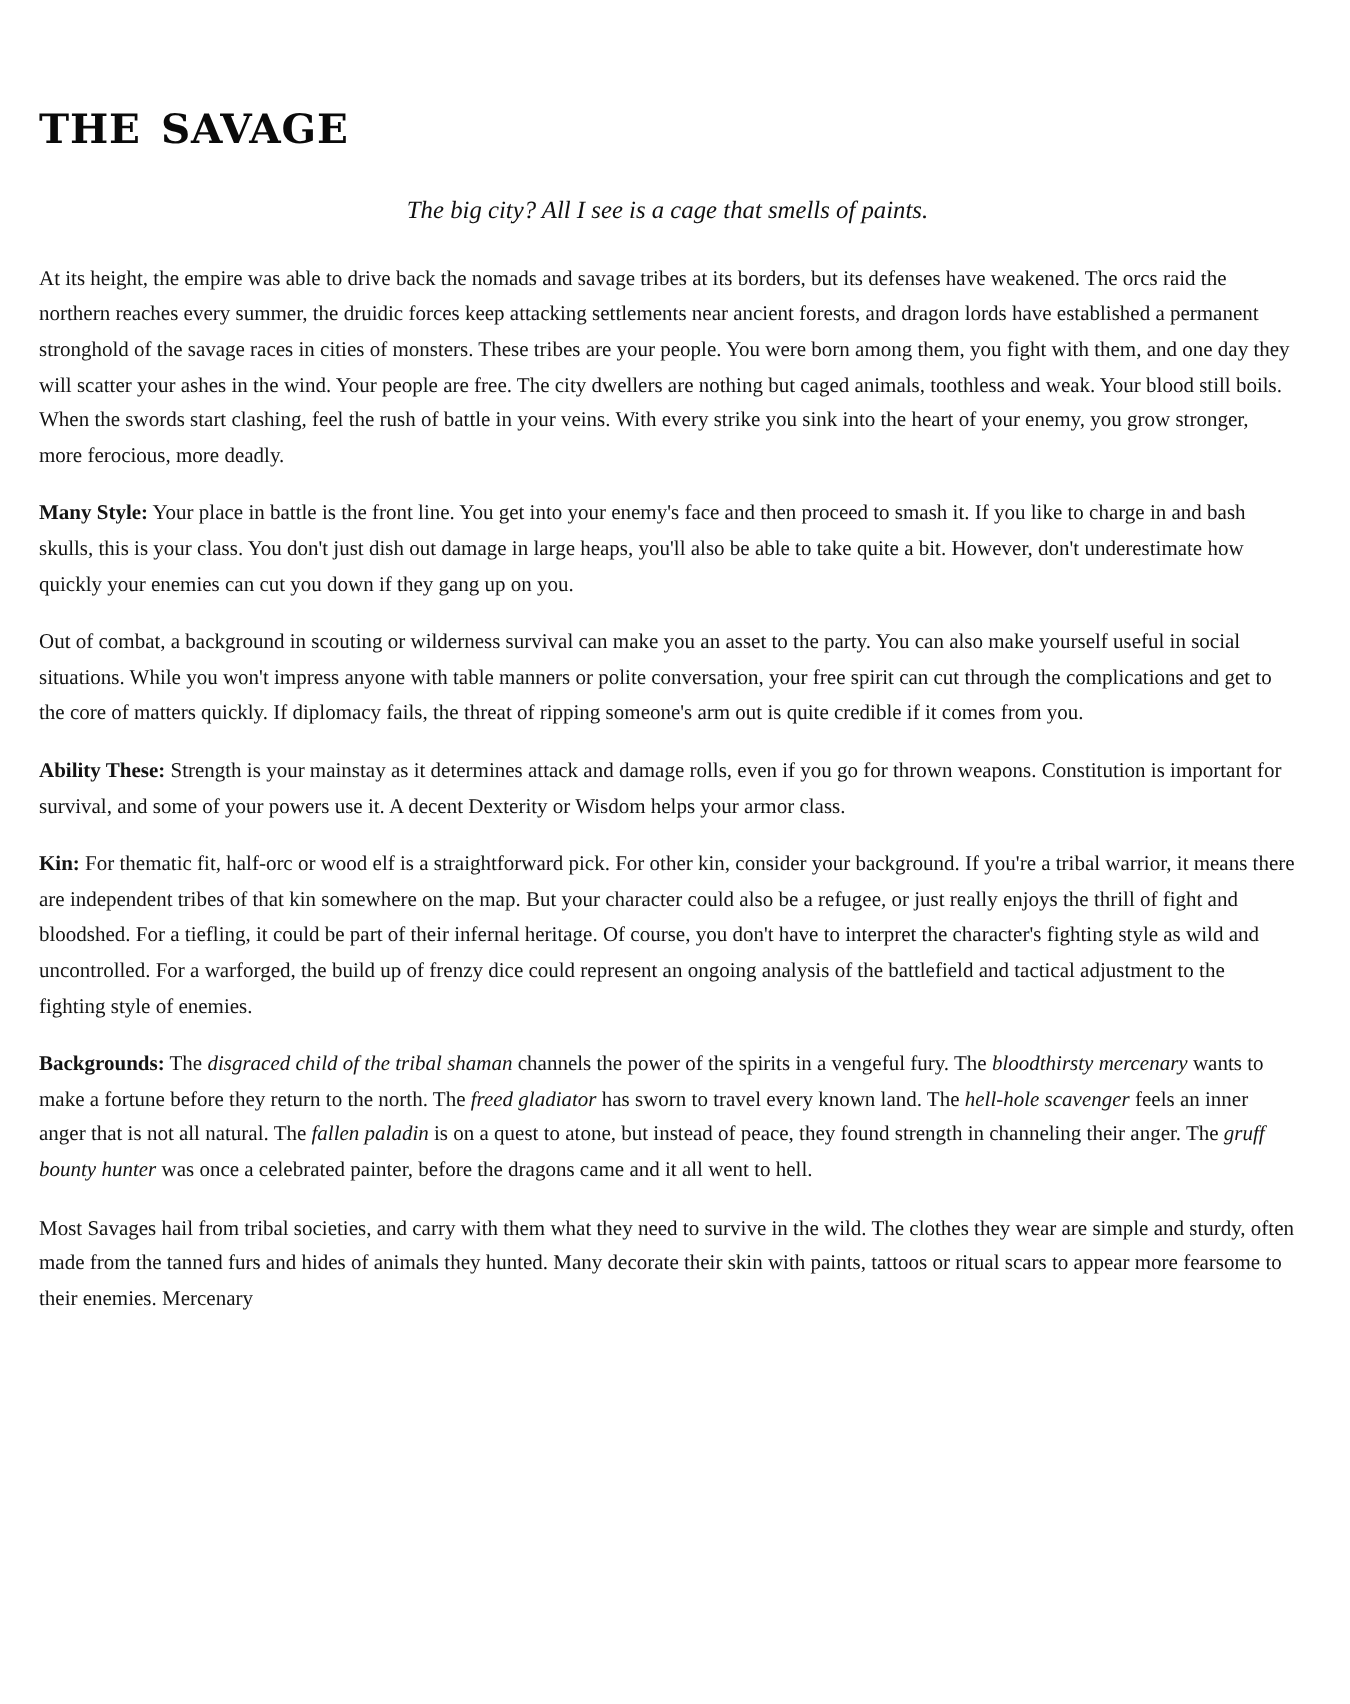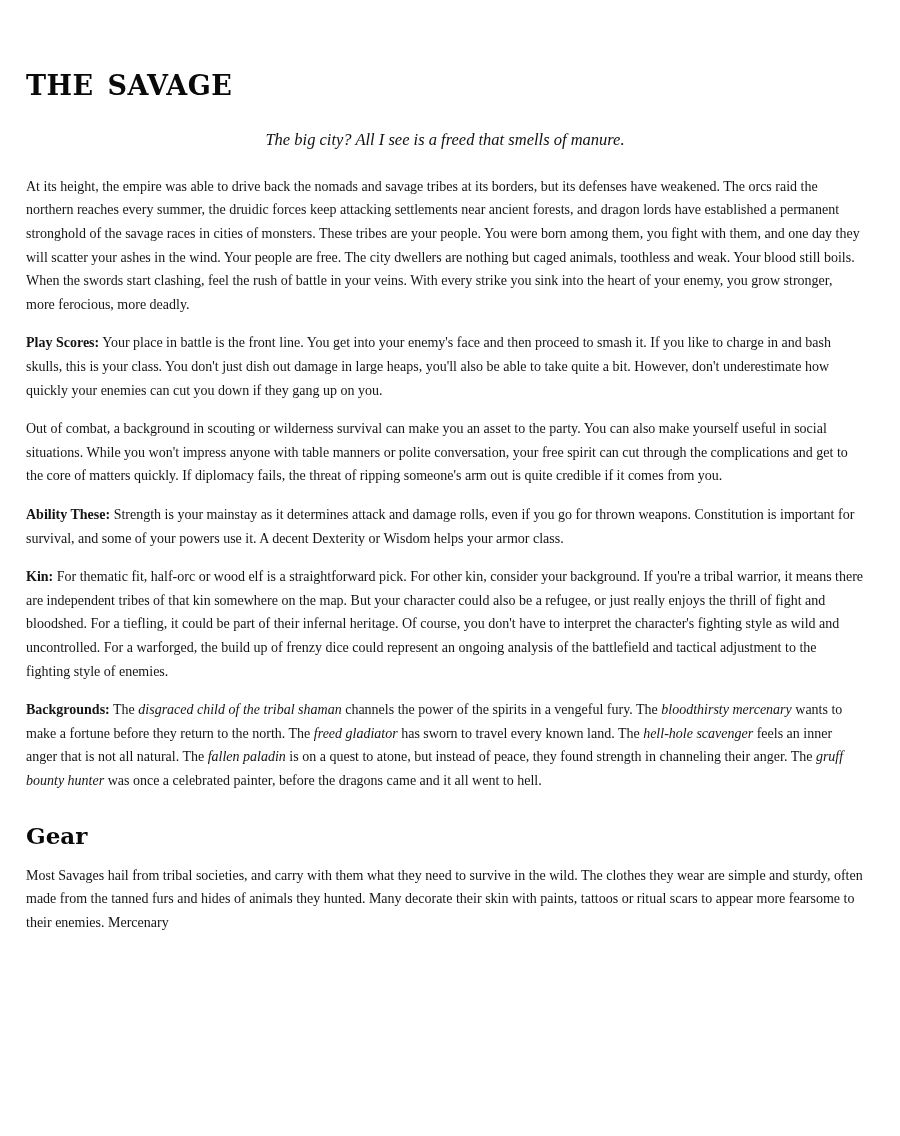--- a/index.html
+++ b/index.html
@@ -86,40 +86,39 @@
   .section-heading + .body-text { margin-top: 16px; }
 </style>
 </head>
 <body>
 
 <div class="page">
 
   <h1 class="doc-title">The Savage</h1>
 
 
-  <p class="epigraph">The big city? All I see is a freed that smells of manure.</p>
+  <p class="epigraph">The big city? All I see is a cage that smells of paints.</p>
 
   <p class="body-text first">At its height, the empire was able to drive back the nomads and savage tribes at its borders, but its defenses have weakened. The orcs raid the northern reaches every summer, the druidic forces keep attacking settlements near ancient forests, and dragon lords have established a permanent stronghold of the savage races in cities of monsters. These tribes are your people. You were born among them, you fight with them, and one day they will scatter your ashes in the wind. Your people are free. The city dwellers are nothing but caged animals, toothless and weak. Your blood still boils. When the swords start clashing, feel the rush of battle in your veins. With every strike you sink into the heart of your enemy, you grow stronger, more ferocious, more deadly.</p>
 
   <p class="body-text">
-    <span class="lead">Play Scores:</span><span> Your place in battle is the front line. You get into your enemy's face and then proceed to smash it. If you like to charge in and bash skulls, this is your class. You don't just dish out damage in large heaps, you'll also be able to take quite a bit. However, don't underestimate how quickly your enemies can cut you down if they gang up on you.</span>
+    <span class="lead">Many Style:</span><span> Your place in battle is the front line. You get into your enemy's face and then proceed to smash it. If you like to charge in and bash skulls, this is your class. You don't just dish out damage in large heaps, you'll also be able to take quite a bit. However, don't underestimate how quickly your enemies can cut you down if they gang up on you.</span>
   </p>
 
 
   <p class="body-text">Out of combat, a background in scouting or wilderness survival can make you an asset to the party. You can also make yourself useful in social situations. While you won't impress anyone with table manners or polite conversation, your free spirit can cut through the complications and get to the core of matters quickly. If diplomacy fails, the threat of ripping someone's arm out is quite credible if it comes from you.</p>
 
   <p class="body-text">
     <span class="lead">Ability These:</span><span> Strength is your mainstay as it determines attack and damage rolls, even if you go for thrown weapons. Constitution is important for survival, and some of your powers use it. A decent Dexterity or Wisdom helps your armor class.</span>
   </p>
 
   <p class="body-text">
     <span class="lead">Kin:</span><span> For thematic fit, half-orc or wood elf is a straightforward pick. For other kin, consider your background. If you're a tribal warrior, it means there are independent tribes of that kin somewhere on the map. But your character could also be a refugee, or just really enjoys the thrill of fight and bloodshed. For a tiefling, it could be part of their infernal heritage. Of course, you don't have to interpret the character's fighting style as wild and uncontrolled. For a warforged, the build up of frenzy dice could represent an ongoing analysis of the battlefield and tactical adjustment to the fighting style of enemies.</span>
   </p>
 
   <p class="body-text">
     <span class="lead">Backgrounds:</span><span> The </span><span class="term">disgraced child of the tribal shaman</span><span> channels the power of the spirits in a vengeful fury. The </span><span class="term">bloodthirsty mercenary</span><span> wants to make a fortune before they return to the north. The </span><span class="term">freed gladiator</span><span> has sworn to travel every known land. The </span><span class="term">hell-hole scavenger</span><span> feels an inner anger that is not all natural. The </span><span class="term">fallen paladin</span><span> is on a quest to atone, but instead of peace, they found strength in channeling their anger. The </span><span class="term">gruff bounty hunter</span><span> was once a celebrated painter, before the dragons came and it all went to hell.</span>
   </p>
 
-  <h2 class="section-heading">Gear</h2>
 
   <p class="body-text">Most Savages hail from tribal societies, and carry with them what they need to survive in the wild. The clothes they wear are simple and sturdy, often made from the tanned furs and hides of animals they hunted. Many decorate their skin with paints, tattoos or ritual scars to appear more fearsome to their enemies. Mercenary</p>
 
 </div>
 
 </body></html>

